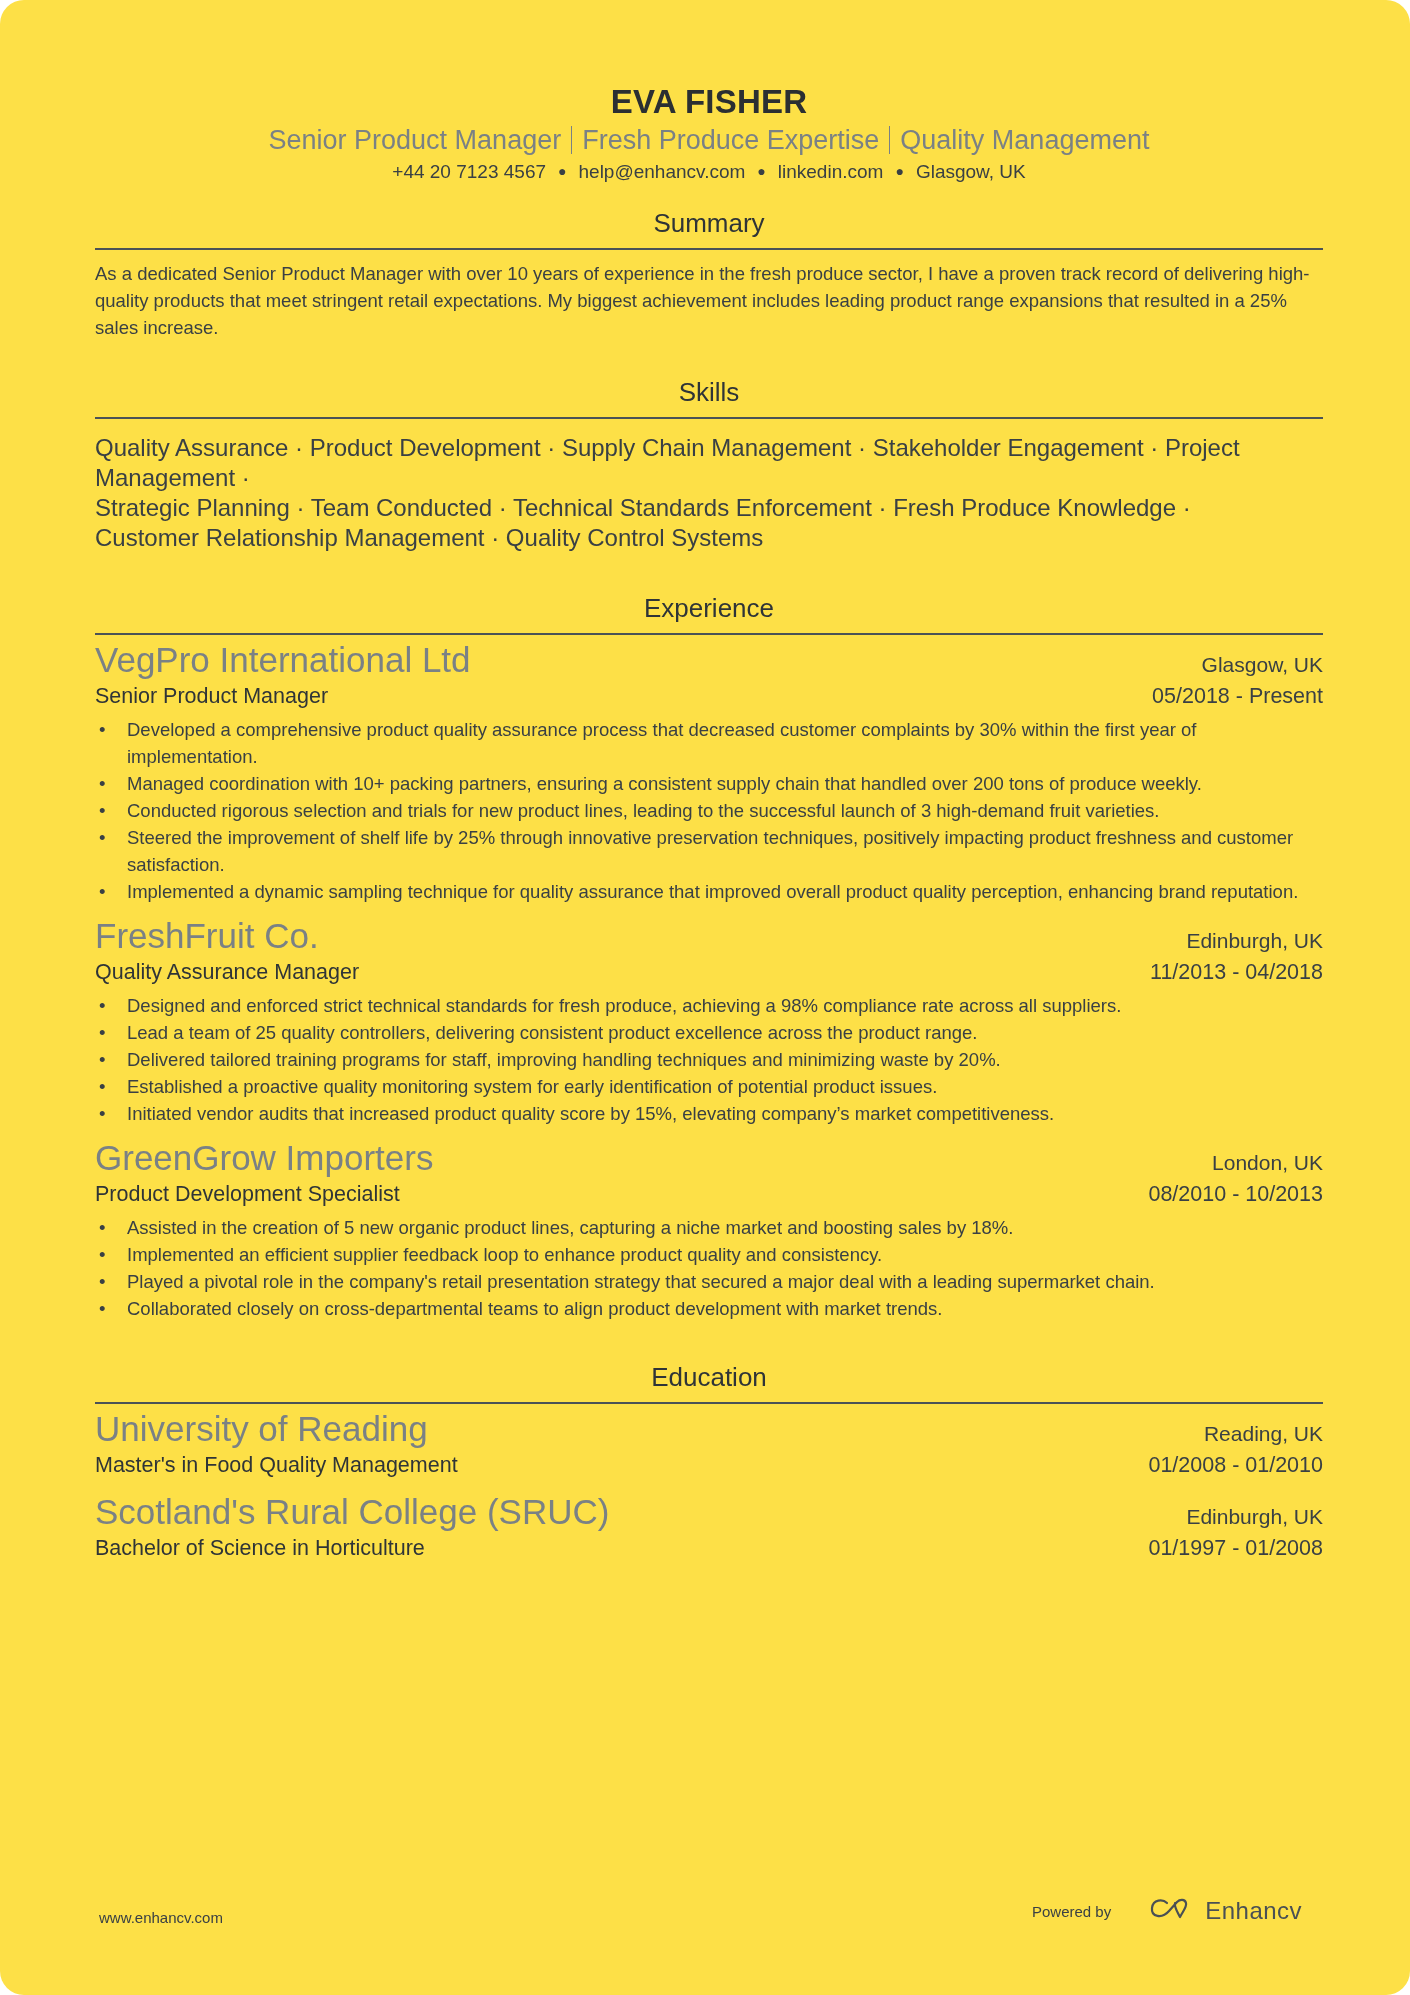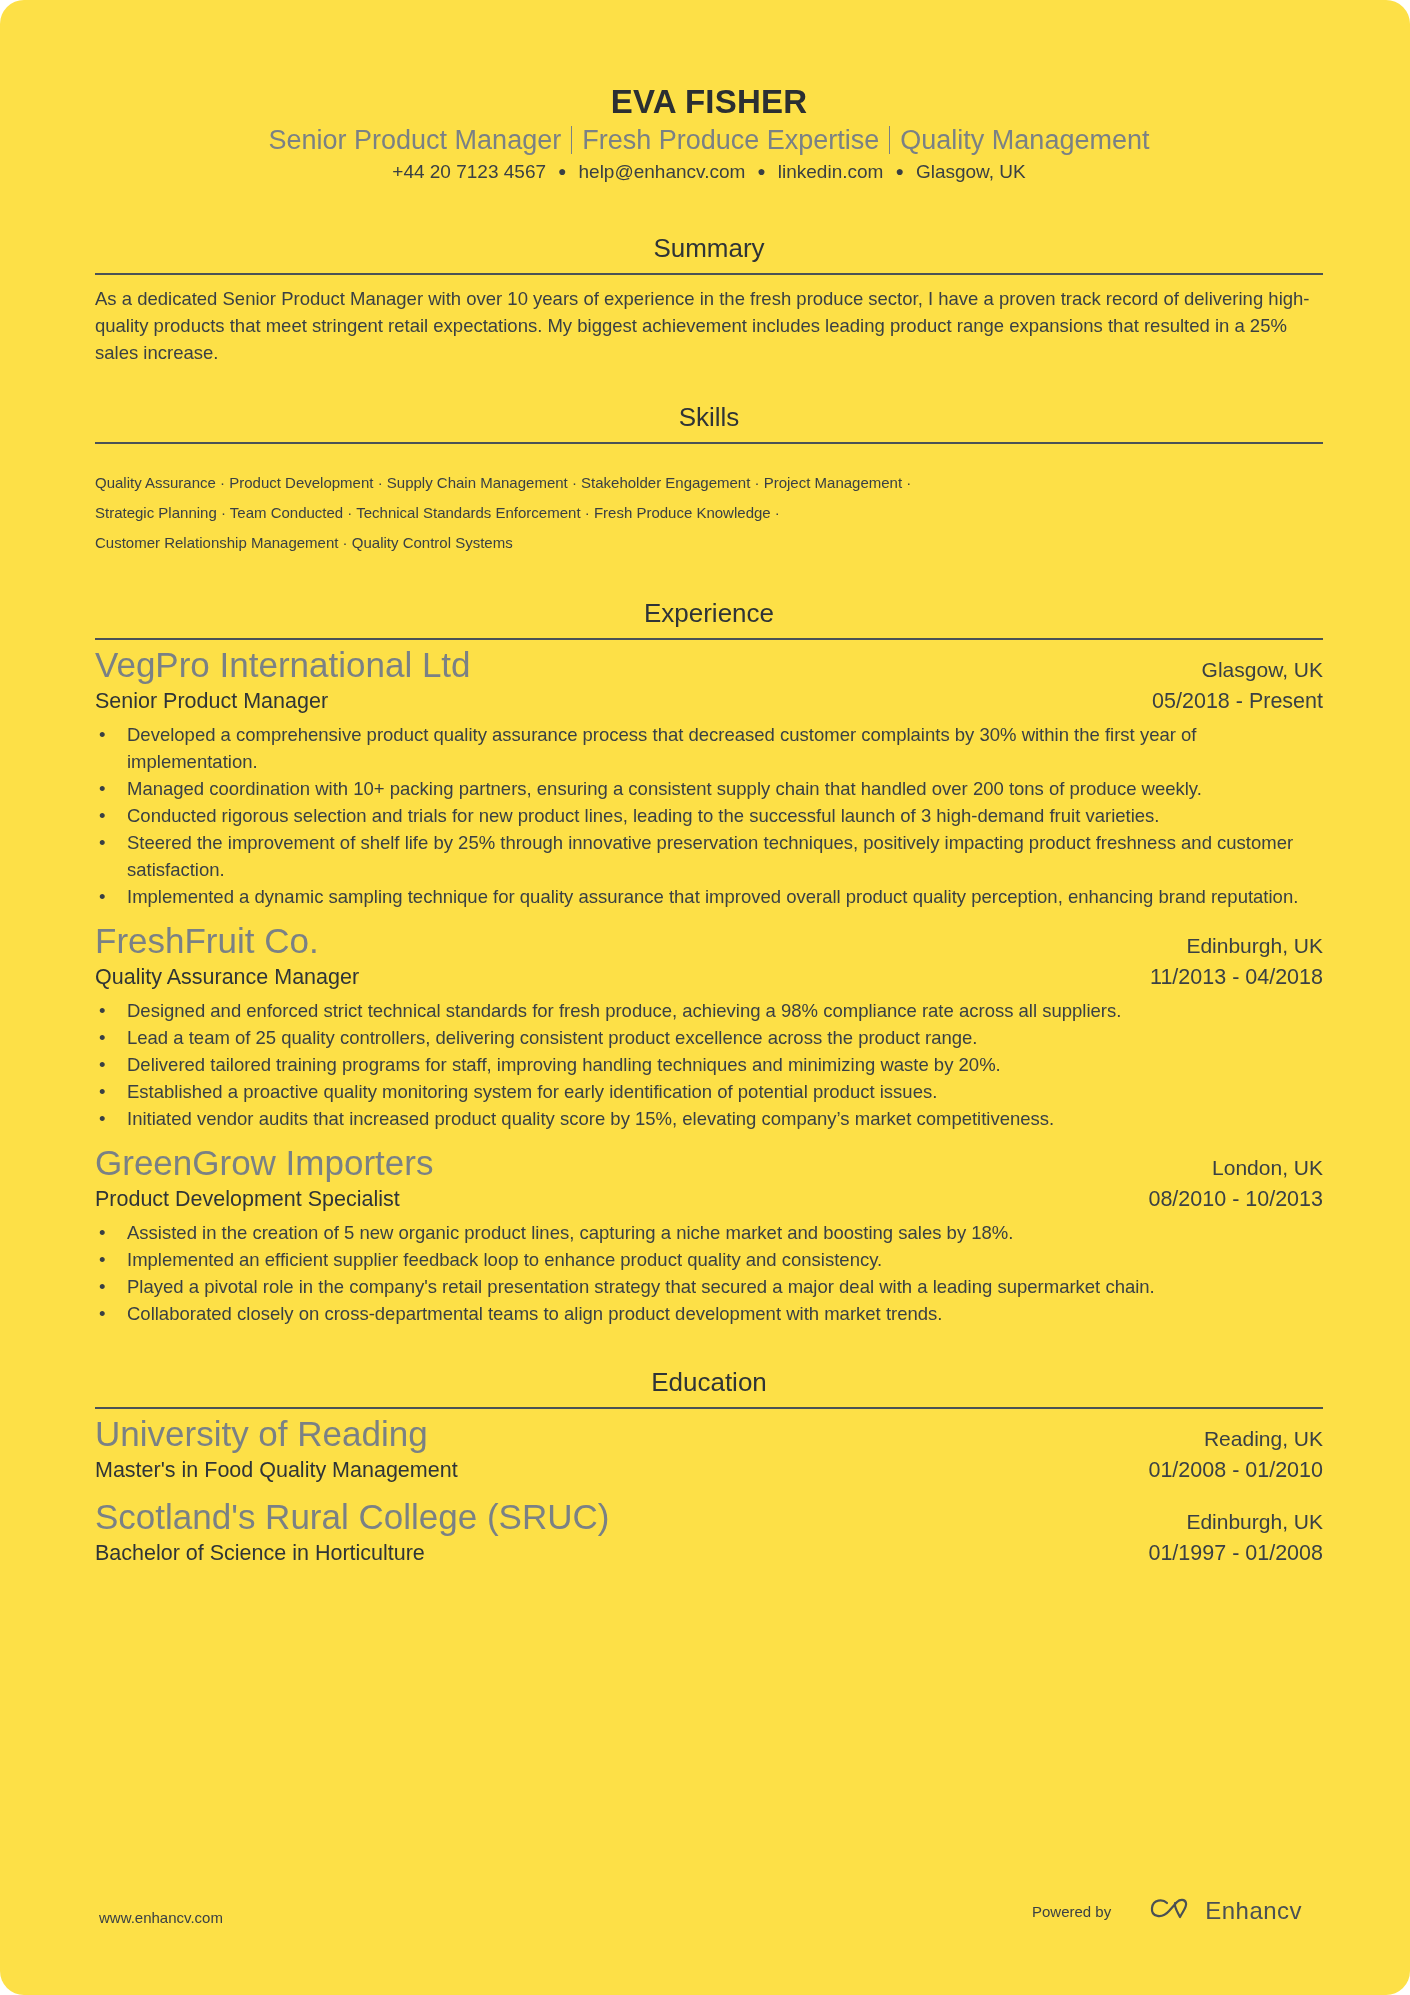--- a/index.html
+++ b/index.html
@@ -11,21 +11,21 @@
   .name { font-size: 33px; font-weight: 700; color: #2b2f32; letter-spacing: 0.2px; line-height: 40px; height: 40px; }
   .tagline { font-size: 27px; color: #7a8185; line-height: 36px; margin-top: 0px; }
   .tagline .sep { display: inline-block; width: 1px; height: 28px; background: #7a8185; vertical-align: -5px; margin: 0 10px; }
   .contact { font-size: 19px; color: #3a4044; line-height: 26px; margin-top: 0px; }
   .contact .dot { margin: 0 12px; font-size: 14px; vertical-align: 2px; }
 
   .section-title { text-align: center; font-size: 26px; color: #2f3437; line-height: 34px; }
   .rule { height: 0; border-top: 2px solid #4b5256; margin-top: 8px; }
 
   .summary-text { font-size: 18.5px; line-height: 27px; color: #3a4044; margin-top: 10px; }
-  .skills-text { font-size: 15px; line-height: 30px; color: #3a4044; margin-top: 24px; }
+  .skills-text { font-size: 24px; line-height: 30px; color: #3a4044; margin-top: 14px; }
 
   .entry-row { display: flex; justify-content: space-between; align-items: baseline; }
   .org { font-size: 35px; color: #7a8185; line-height: 34px; }
   .loc { font-size: 21px; color: #3a4044; line-height: 30px; }
   .role { font-size: 21.5px; color: #2f3437; line-height: 32px; }
   .dates { font-size: 21.5px; color: #3a4044; line-height: 32px; }
 
   ul.bullets { list-style: none; margin: 4px 0 0 0; padding: 0; }
   ul.bullets li { position: relative; padding-left: 32px; font-size: 18.5px; line-height: 27px; color: #3a4044; }
   ul.bullets li::before { content: "•"; position: absolute; left: 4px; top: 0; color: #3a4044; }
@@ -44,21 +44,21 @@
     <div class="header">
       <div class="name">EVA FISHER</div>
       <div class="tagline">
         <span>Senior Product Manager</span><span class="sep"></span><span>Fresh Produce Expertise</span><span class="sep"></span><span>Quality Management</span>
       </div>
       <div class="contact">
         <span>+44 20 7123 4567</span><span class="dot">●</span><span>help@enhancv.com</span><span class="dot">●</span><span>linkedin.com</span><span class="dot">●</span><span>Glasgow, UK</span>
       </div>
     </div>
 
-    <div style="margin-top:46px;">
+    <div style="margin-top:21px;">
       <div class="section-title">Summary</div>
       <div class="rule"></div>
       <div class="summary-text">As a dedicated Senior Product Manager with over 10 years of experience in the fresh produce sector, I have a proven track record of delivering high-quality products that meet stringent retail expectations. My biggest achievement includes leading product range expansions that resulted in a 25% sales increase.</div>
     </div>
 
     <div style="margin-top:34px;">
       <div class="section-title">Skills</div>
       <div class="rule"></div>
       <div class="skills-text">
         <div>Quality Assurance · Product Development · Supply Chain Management · Stakeholder Engagement · Project Management ·</div>

